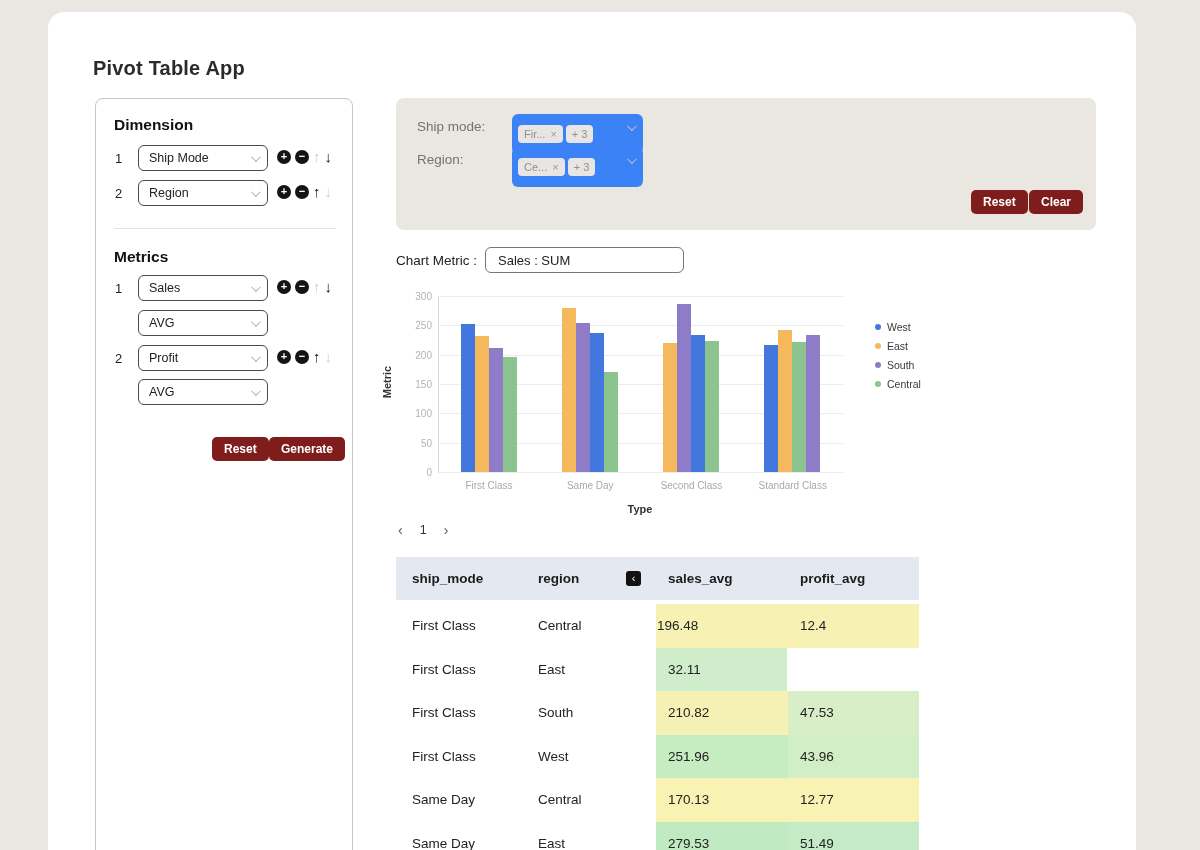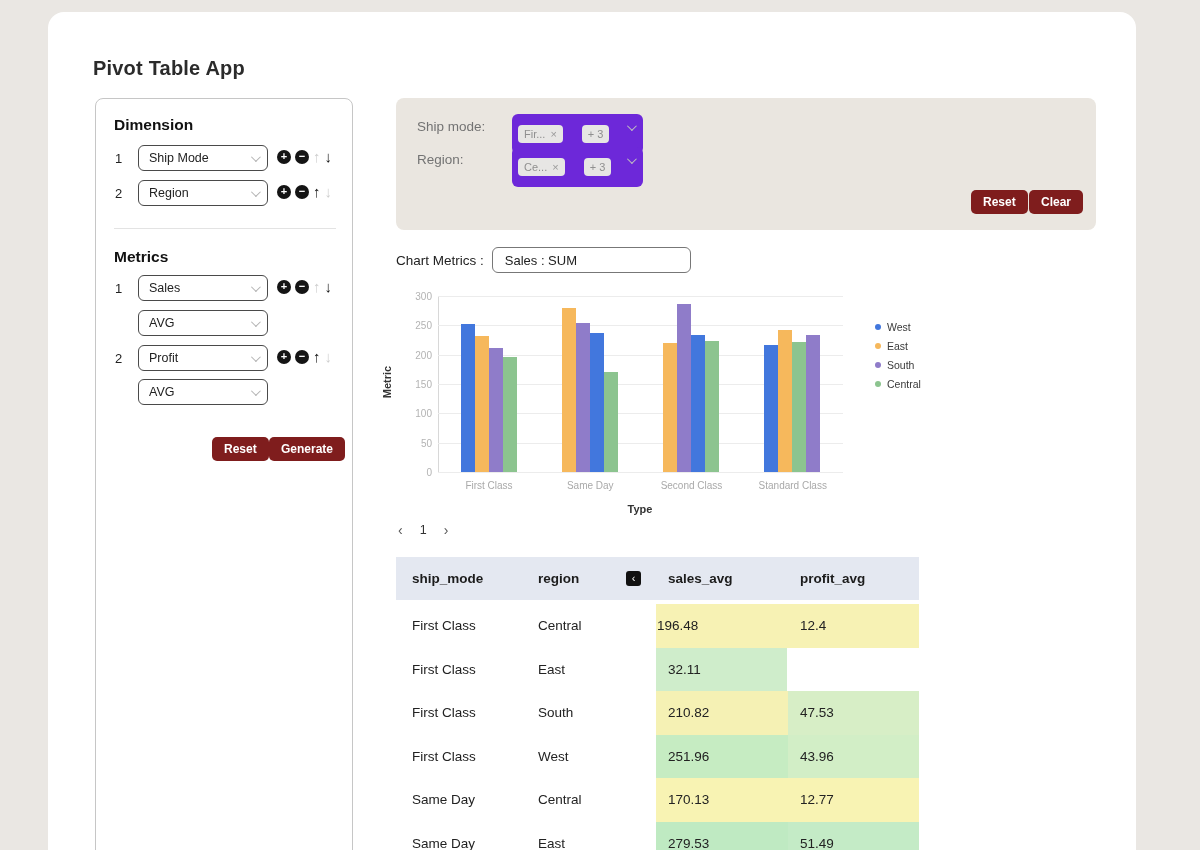--- a/index.html
+++ b/index.html
@@ -33,22 +33,22 @@
   .arrow-btn.disabled { color:#cfcfcf; }
   .divider { position:absolute; left:18px; width:222px; height:1px; background:#e3e3e3; }
   .dark-btn { background:#7f1d1d; color:#fff; font-size:12px; font-weight:700;
               border:none; border-radius:5px; padding:5px 12px; cursor:pointer;
               font-family:"Liberation Sans", sans-serif; }
 
   
   #filter-panel { position:absolute; left:348px; top:86px; width:700px; height:132px;
                   background:#eae6e0; border-radius:8px; }
   .filter-label { position:absolute; left:21px; font-size:13.5px; color:#737373; }
-  .multiselect { position:absolute; left:116px; width:131px; height:40px; background:#6d28d9;
-                 border-radius:6px; display:flex; align-items:center; padding:0 6px; gap:19px;
+  .multiselect { position:absolute; left:116px; width:131px; height:40px; background:#3b82f6;
+                 border-radius:6px; display:flex; align-items:center; padding:0 6px; gap:3px;
                  cursor:pointer; }
   .chip { background:#e7e6e4; border-radius:4px; color:#8f8f8f; font-size:11px;
           padding:3px 6px; display:flex; align-items:center; gap:5px; white-space:nowrap; }
   .chip .x { color:#9a9a9a; cursor:pointer; font-size:11px; }
   .ms-chev { position:absolute; right:9px; top:10px; width:7px; height:7px;
              border-right:1.5px solid #c0c0c0; border-bottom:1.5px solid #c0c0c0;
              transform:rotate(45deg) translateY(-2px); }
 
   
   #chart-metrics { position:absolute; left:348px; top:235px; height:26px;
@@ -197,21 +197,21 @@
       </span>
       <span class="chip">+ 3</span>
       <span class="ms-chev"></span>
     </div>
 
     <button class="dark-btn abs" style="left:575px; top:92px">Reset</button>
     <button class="dark-btn abs" style="left:633px; top:92px">Clear</button>
   </div>
 
   <div id="chart-metrics">
-    <span class="label">Chart Metrics :</span>
+    <span class="label">Chart Metric :</span>
     <div id="metric-select">
       <span>Sales : SUM</span>
       <span class="chev"></span>
     </div>
   </div>
 
   <div id="chart">
     <div id="ylabel">Metric</div>
     <div id="axis-y"></div>
     <div id="xlabel">Type</div>

